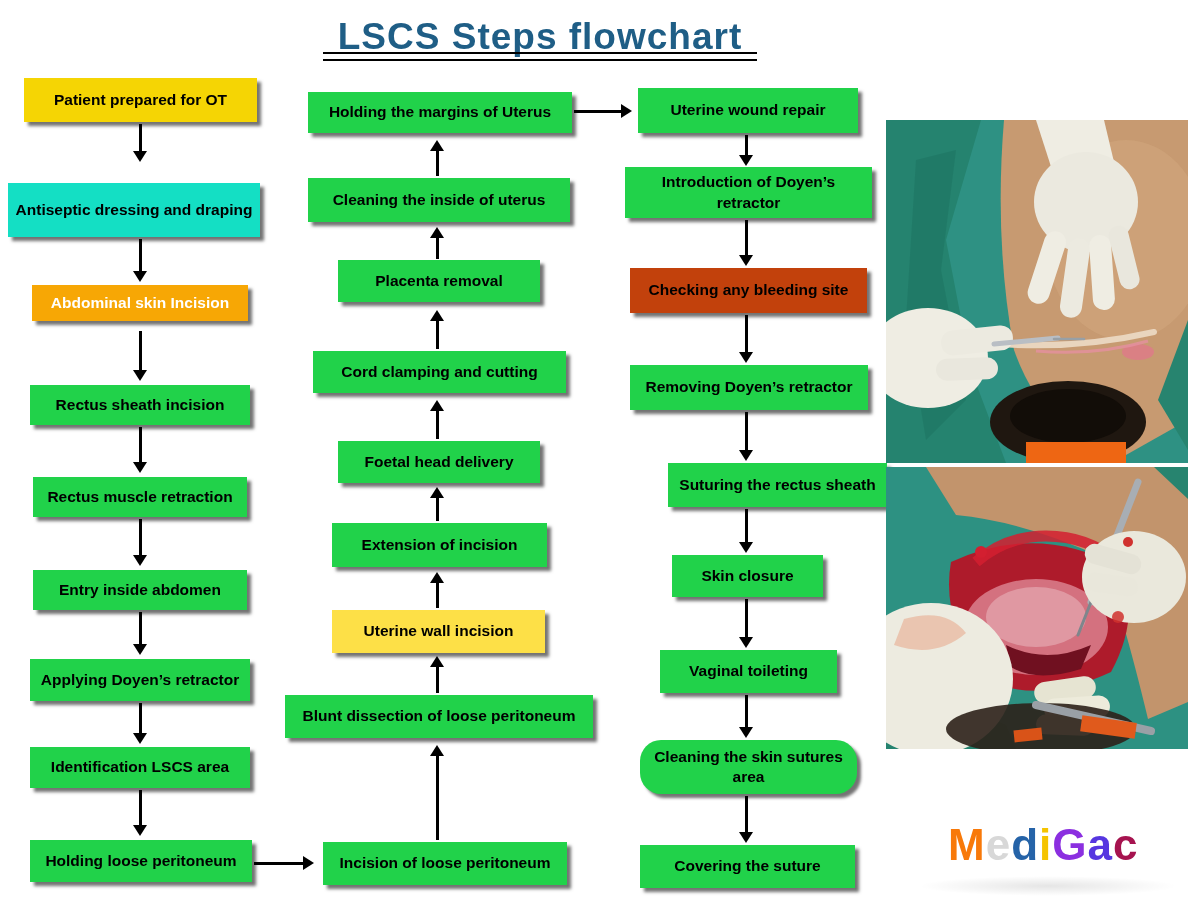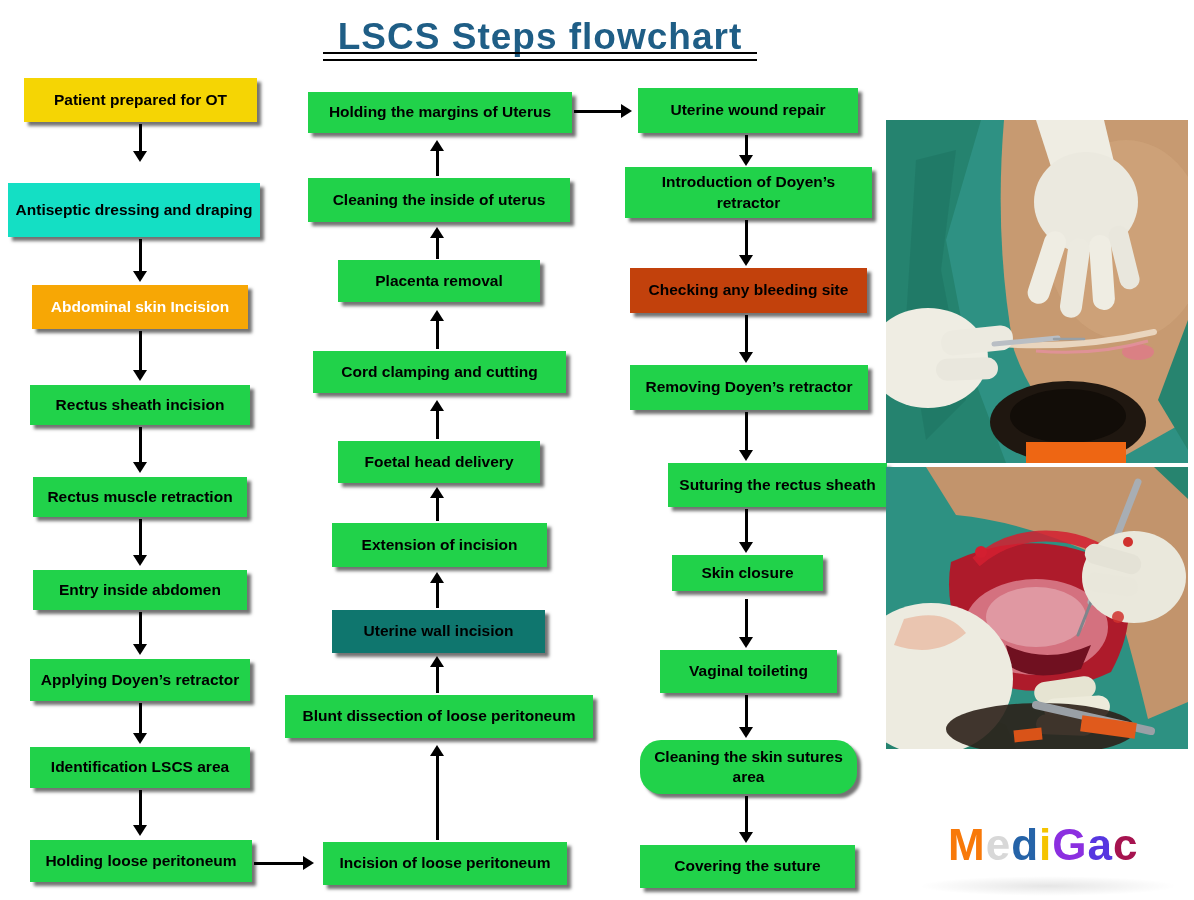--- a/index.html
+++ b/index.html
@@ -51,21 +51,21 @@
 </head>
 <body>
 
 <div id="stage">
 
   <div class="title" style="color: rgb(31, 94, 134);">LSCS Steps flowchart</div>
   <div class="title-underline"></div>
 
   <div class="box" style="left: 24px; top: 78px; width: 233px; height: 44px; background: rgb(245, 213, 4);">Patient prepared for OT</div>
   <div class="box" style="left: 8px; top: 183px; width: 252px; height: 54px; background: rgb(20, 223, 196);">Antiseptic dressing and draping</div>
-  <div class="box text-white" style="left: 32px; top: 285px; width: 216px; height: 44px; background: rgb(247, 167, 5);">Abdominal skin Incision</div>
+  <div class="box text-white" style="left: 32px; top: 285px; width: 216px; height: 36px; background: rgb(247, 167, 5);">Abdominal skin Incision</div>
   <div class="box" style="left: 30px; top: 385px; width: 220px; height: 40px; background: rgb(33, 210, 74);">Rectus sheath incision</div>
   <div class="box" style="left: 33px; top: 477px; width: 214px; height: 40px; background: rgb(33, 210, 74);">Rectus muscle retraction</div>
   <div class="box" style="left: 33px; top: 570px; width: 214px; height: 40px; background: rgb(33, 210, 74);">Entry inside abdomen</div>
   <div class="box" style="left: 30px; top: 659px; width: 220px; height: 42px; background: rgb(33, 210, 74);">Applying Doyen’s retractor</div>
   <div class="box" style="left: 30px; top: 747px; width: 220px; height: 41px; background: rgb(33, 210, 74);">Identification LSCS area</div>
   <div class="box" style="left: 30px; top: 840px; width: 222px; height: 42px; background: rgb(33, 210, 74);">Holding loose peritoneum</div>
 
   <div class="av down" style="left:139px;top:124px;height:28px;"></div>
   <div class="av down" style="left:139px;top:239px;height:33px;"></div>
   <div class="av down" style="left:139px;top:331px;height:40px;"></div>
@@ -76,41 +76,41 @@
   <div class="av down" style="left:139px;top:790px;height:36px;"></div>
 
   <div class="ah" style="left:254px;top:862px;width:50px;"></div>
 
   <div class="box" style="left: 308px; top: 92px; width: 264px; height: 41px; background: rgb(33, 210, 74);">Holding the margins of Uterus</div>
   <div class="box" style="left: 308px; top: 178px; width: 262px; height: 44px; background: rgb(33, 210, 74);">Cleaning the inside of uterus</div>
   <div class="box" style="left: 338px; top: 260px; width: 202px; height: 42px; background: rgb(33, 210, 74);">Placenta removal</div>
   <div class="box" style="left: 313px; top: 351px; width: 253px; height: 42px; background: rgb(33, 210, 74);">Cord clamping and cutting</div>
   <div class="box" style="left: 338px; top: 441px; width: 202px; height: 42px; background: rgb(33, 210, 74);">Foetal head delivery</div>
   <div class="box" style="left: 332px; top: 523px; width: 215px; height: 44px; background: rgb(33, 210, 74);">Extension of incision</div>
-  <div class="box" style="left: 332px; top: 610px; width: 213px; height: 43px; background: #0f766e;">Uterine wall incision</div>
+  <div class="box" style="left: 332px; top: 610px; width: 213px; height: 43px; background: #fde047;">Uterine wall incision</div>
   <div class="box" style="left: 285px; top: 695px; width: 308px; height: 43px; background: rgb(33, 210, 74);">Blunt dissection of loose peritoneum</div>
   <div class="box" style="left: 323px; top: 842px; width: 244px; height: 43px; background: rgb(33, 210, 74); text-align: center;">Incision of loose peritoneum</div>
 
   <div class="av up" style="left:436px;top:150px;height:26px;"></div>
   <div class="av up" style="left:436px;top:237px;height:22px;"></div>
   <div class="av up" style="left:436px;top:320px;height:29px;"></div>
   <div class="av up" style="left:436px;top:410px;height:29px;"></div>
   <div class="av up" style="left:436px;top:497px;height:24px;"></div>
   <div class="av up" style="left:436px;top:582px;height:26px;"></div>
   <div class="av up" style="left:436px;top:666px;height:27px;"></div>
   <div class="av up" style="left:436px;top:755px;height:85px;"></div>
 
   <div class="ah" style="left:574px;top:110px;width:48px;"></div>
 
   <div class="box" style="left: 638px; top: 88px; width: 220px; height: 45px; background: rgb(33, 210, 74);">Uterine wound repair</div>
   <div class="box" style="left: 625px; top: 167px; width: 247px; height: 51px; background: rgb(33, 210, 74);">Introduction of Doyen’s retractor</div>
   <div class="box" style="left: 630px; top: 268px; width: 237px; height: 45px; background: #c2410c;">Checking any bleeding site</div>
   <div class="box" style="left: 630px; top: 365px; width: 238px; height: 45px; background: rgb(33, 210, 74);">Removing Doyen’s retractor</div>
   <div class="box" style="left: 668px; top: 463px; width: 219px; height: 44px; background: rgb(33, 210, 74);">Suturing the rectus sheath</div>
-  <div class="box" style="left: 672px; top: 555px; width: 151px; height: 36px; background: rgb(33, 210, 74);">Skin closure</div>
+  <div class="box" style="left: 672px; top: 555px; width: 151px; height: 42px; background: rgb(33, 210, 74);">Skin closure</div>
   <div class="box" style="left: 660px; top: 650px; width: 177px; height: 43px; background: rgb(33, 210, 74);">Vaginal toileting</div>
   <div class="box" style="left: 640px; top: 740px; width: 217px; height: 54px; background: rgb(33, 210, 74); border-radius: 21px;">Cleaning the skin sutures area</div>
   <div class="box" style="left: 640px; top: 845px; width: 215px; height: 43px; background: rgb(33, 210, 74);">Covering the suture</div>
 
   <div class="av down" style="left:745px;top:135px;height:21px;"></div>
   <div class="av down" style="left:745px;top:220px;height:36px;"></div>
   <div class="av down" style="left:745px;top:315px;height:38px;"></div>
   <div class="av down" style="left:745px;top:412px;height:39px;"></div>
   <div class="av down" style="left:745px;top:509px;height:34px;"></div>
   <div class="av down" style="left:745px;top:599px;height:39px;"></div>

